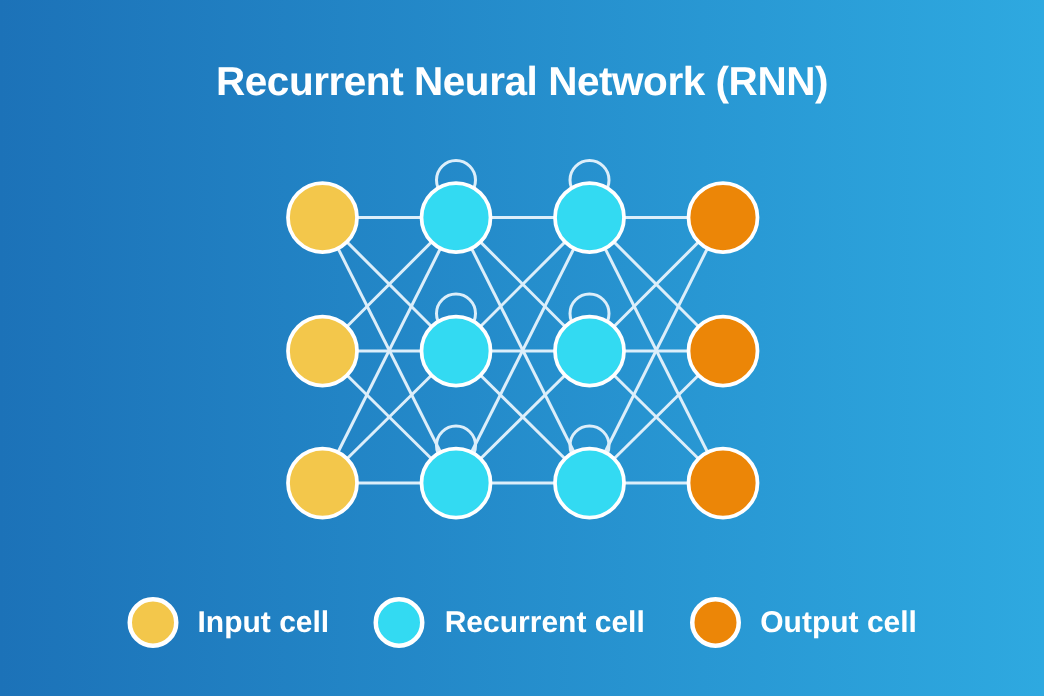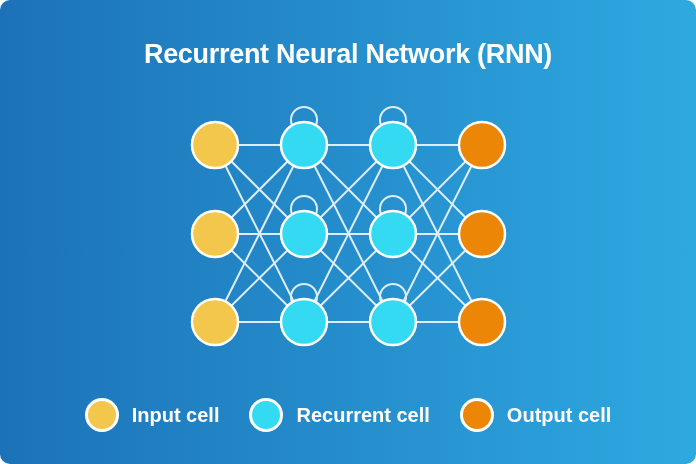--- a/index.html
+++ b/index.html
@@ -3,21 +3,20 @@
 <meta charset="utf-8">
 <style>
   html, body { margin: 0; padding: 0; }
   .stage {
     position: relative;
     width: 696px;
     height: 464px;
     overflow: hidden;
     background: linear-gradient(90deg, #1C72B8, #2EA9E0); 
     font-family: "Liberation Sans", sans-serif;
-    border-radius: 10px;
   }
   .title {
     position: absolute;
     top: 38px;
     left: 0;
     width: 100%;
     margin: 0;
     text-align: center;
     font-size: 27px;
     line-height: 1.2;

